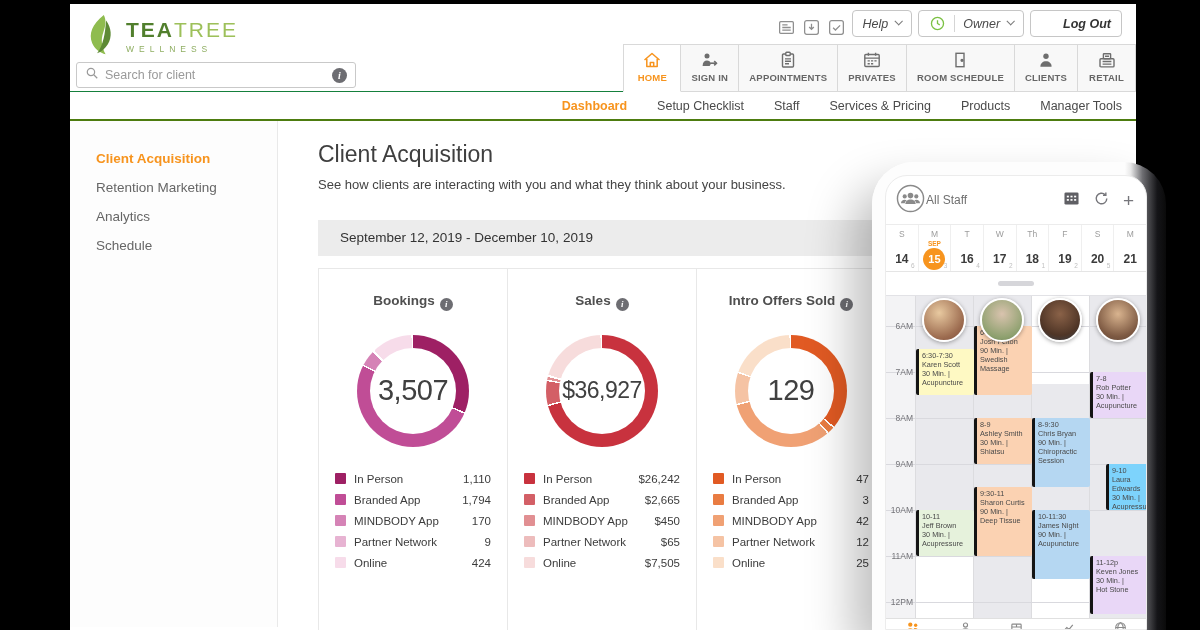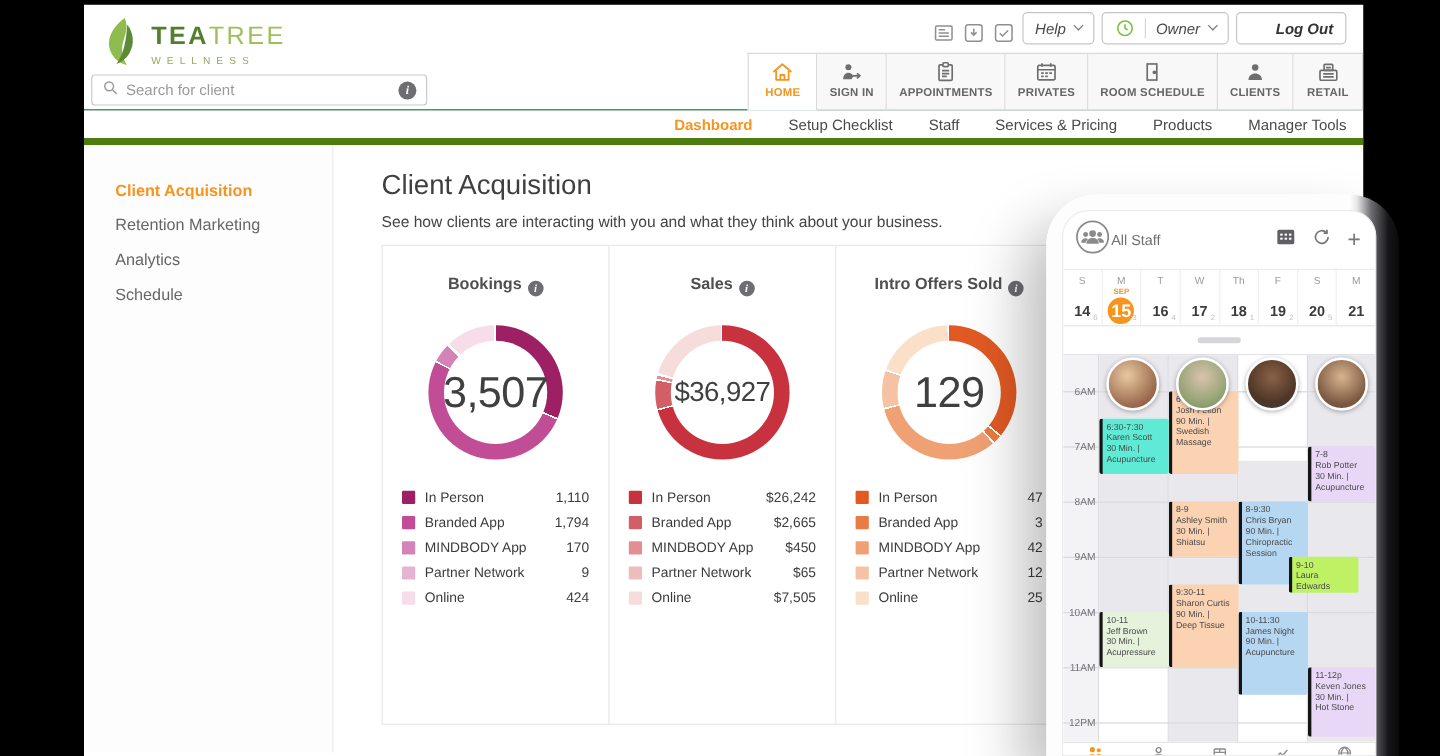--- a/index.html
+++ b/index.html
@@ -35,21 +35,21 @@
   .tab { border:1px solid #d9d9d9; border-left:none; background:#f8f8f8; height:48px;
     padding:5px 10px 0; display:flex; flex-direction:column; align-items:center; min-width:58px; }
   .tab:first-child { border-left:1px solid #d9d9d9; }
   .tab .tab-icon { color:#6e6e6e; height:20px; }
   .tab .tab-label { font-size:9.5px; font-weight:700; color:#666; letter-spacing:.2px; margin-top:2px; white-space:nowrap; }
   .tab.active { background:#fff; border-bottom:1px solid #fff; }
   .tab.active .tab-icon { color:#f7941e; }
   .tab.active .tab-label { color:#f7941e; }
 
   
-  .subnav { height:29px; border-bottom:6px solid #4d7c0f; display:flex; justify-content:flex-end;
+  .subnav { height:29px; border-bottom:2px solid #4d7c0f; display:flex; justify-content:flex-end;
     align-items:center; gap:30px; padding-right:14px; background:#fff; }
   .subnav-item { font-size:12.5px; color:#4a4a4a; white-space:nowrap; }
   .subnav-item.active { color:#f7941e; font-weight:700; }
 
   
   .bodyrow { display:flex; height:506px; }
   .sidebar { width:208px; border-right:1px solid #e9e9e9; padding:30px 0 0 26px; background:#fdfdfd; }
   .side-item { font-size:13.5px; color:#666; margin-bottom:13px; line-height:16px; }
   .side-item.active { color:#f7941e; font-weight:700; }
   .content { flex:1; padding:20px 24px 0 40px; background:#fff; }
@@ -58,21 +58,21 @@
   .datebar { margin-top:28px; height:36px; background:#ececec; line-height:36px;
     padding-left:22px; font-size:13.5px; color:#333; }
   .section-title { margin-top:30px; font-size:15px; font-weight:700; color:#333; }
   .cards { display:flex; margin-top:12px; }
   .card { width:190px; border:1px solid #e8e8e8; margin-right:-1px; padding:24px 16px 0; height:400px; background:#fff; }
   .card-title-row { text-align:center; font-size:13.5px; font-weight:600; color:#4f4f4f; }
   .card-title-row .info-dot { width:13px; height:13px; font-size:9px; vertical-align:-2px; margin-left:5px; }
   .donut { position:relative; width:112px; height:112px; border-radius:50%; margin:24px auto 0; }
   .donut::after { content:""; position:absolute; inset:13px; border-radius:50%; background:#fff; }
   .donut-total { position:absolute; inset:0; display:flex; align-items:center; justify-content:center;
-    font-size:36px; color:#404040; z-index:2; letter-spacing:-.5px; }
+    font-size:29px; color:#404040; z-index:2; letter-spacing:-.5px; }
   .donut-total.small { font-size:23px; }
   .legend { margin-top:26px; }
   .lrow { display:flex; align-items:center; margin-bottom:9px; }
   .swatch { width:11px; height:11px; border-radius:1px; margin-right:8px; flex:0 0 auto; }
   .llabel { flex:1; font-size:11.5px; color:#3c3c3c; }
   .lvalue { font-size:11.5px; color:#3c3c3c; }
 
   
   .phone { position:absolute; left:872px; top:162px; width:294px; height:468px; z-index:20;
     border-radius:42px 42px 0 0;
@@ -85,21 +85,21 @@
   .ph-hicons { display:flex; align-items:center; gap:13px; color:#76767b; }
   .ph-plus { font-size:19px; color:#76767b; line-height:1; font-weight:400; }
   .dates { height:48px; border-top:1px solid #ececec; border-bottom:1px solid #e5e5e5; display:flex; }
   .dcell { flex:1; position:relative; display:flex; flex-direction:column; align-items:center; border-left:1px solid #efefef; }
   .dcell:first-child { border-left:none; }
   .dow { font-size:8.5px; color:#9c9c9c; margin-top:4px; height:11px; }
   .mon { font-size:6.5px; font-weight:700; color:#f7941e; height:8px; line-height:8px; }
   .dnum { height:22px; display:flex; align-items:center; justify-content:center;
     font-size:12px; font-weight:600; color:#3b3b3b; }
   .dnum .sel { width:22px; height:22px; border-radius:50%; background:#f7941e; color:#fff;
-    display:flex; align-items:center; justify-content:center; font-size:15px; }
+    display:flex; align-items:center; justify-content:center; font-size:11px; }
   .dcount { position:absolute; right:3px; bottom:2px; font-size:6.5px; color:#c0c0c0; }
   .handle { height:24px; border-bottom:1px solid #e2e2e6; display:flex; align-items:center; justify-content:center; }
   .pill { width:36px; height:5px; border-radius:3px; background:#d6d6da; }
   .grid { position:relative; height:322px; background:#fff; }
   .gutter { position:absolute; left:0; top:0; bottom:0; width:30px; background:#f3f3f5; border-right:1px solid #dcdcdf; }
   .gcol { position:absolute; top:0; bottom:0; width:58px; background:#e9e9ed; border-right:1px solid #dcdcdf; }
   .patch { position:absolute; background:#fff; width:57px; z-index:0; }
   .hline { position:absolute; left:0; right:0; height:1px; background:#d9d9de; z-index:1; }
   .tlabel { position:absolute; width:27px; text-align:right; font-size:8.5px; color:#737378;
     transform:translateY(-50%); z-index:2; }
@@ -283,20 +283,21 @@
   <div class="bodyrow">
     <div class="sidebar">
         <div class="side-item active">Client Acquisition</div>
         <div class="side-item">Retention Marketing</div>
         <div class="side-item">Analytics</div>
         <div class="side-item">Schedule</div>
       </div>
     <div class="content">
       <div class="page-title">Client Acquisition</div>
       <div class="page-sub">See how clients are interacting with you and what they think about your business.</div>
+      <div class="datebar">September 12, 2019 - December 10, 2019</div>
       <div class="cards">
           <div class="card">
             <div class="card-title-row"><span>Bookings</span><span class="info-dot">i</span></div>
             <div class="donut" style="background: conic-gradient(rgb(158, 32, 100) 0%, rgb(158, 32, 100) 31.201%, rgb(255, 255, 255) 31.201%, rgb(255, 255, 255) 31.651%, rgb(192, 77, 150) 31.651%, rgb(192, 77, 150) 82.3558%, rgb(255, 255, 255) 82.3558%, rgb(255, 255, 255) 82.8058%, rgb(213, 131, 182) 82.8058%, rgb(213, 131, 182) 87.2033%, rgb(255, 255, 255) 87.2033%, rgb(255, 255, 255) 87.6533%, rgb(231, 179, 210) 87.6533%, rgb(231, 179, 210) 87.6533%, rgb(255, 255, 255) 87.6533%, rgb(255, 255, 255) 87.9099%, rgb(247, 220, 234) 87.9099%, rgb(247, 220, 234) 99.55%, rgb(255, 255, 255) 99.55%, rgb(255, 255, 255) 100%);">
               <div class="donut-total">3,507</div>
             </div>
             <div class="legend">
               <div class="lrow">
                 <span class="swatch" style="background: rgb(158, 32, 100);"></span>
                 <span class="llabel">In Person</span>
@@ -507,21 +508,21 @@
         <div class="hline" style="top: 122px;"></div>
         <div class="tlabel" style="top: 122px;">8AM</div>
         <div class="hline" style="top: 168px;"></div>
         <div class="tlabel" style="top: 168px;">9AM</div>
         <div class="hline" style="top: 214px;"></div>
         <div class="tlabel" style="top: 214px;">10AM</div>
         <div class="hline" style="top: 260px;"></div>
         <div class="tlabel" style="top: 260px;">11AM</div>
         <div class="hline" style="top: 306px;"></div>
         <div class="tlabel" style="top: 306px;">12PM</div>
-        <div class="appt" style="left: 30px; top: 53px; height: 46px; background: #5eead4;">
+        <div class="appt" style="left: 30px; top: 53px; height: 46px; background: #fef9c3;">
           <div class="t">6:30-7:30</div>
           <div>Karen Scott</div>
           <div>30 Min. |</div>
           <div>Acupuncture</div>
         </div>
         <div class="appt" style="left: 88px; top: 30px; height: 69px; background: rgb(251, 210, 178);">
           <div class="t">6-7:30</div>
           <div>Josh Felton</div>
           <div>90 Min. |</div>
           <div>Swedish Massage</div>
@@ -537,21 +538,21 @@
           <div>Ashley Smith</div>
           <div>30 Min. |</div>
           <div>Shiatsu</div>
         </div>
         <div class="appt" style="left: 146px; top: 122px; height: 69px; background: rgb(181, 215, 242);">
           <div class="t">8-9:30</div>
           <div>Chris Bryan</div>
           <div>90 Min. |</div>
           <div>Chiropractic Session</div>
         </div>
-        <div class="appt" style="left: 188px; top: 168px; height: 30px; background: #bef264;">
+        <div class="appt" style="left: 220px; top: 168px; height: 46px; background: #7dd3fc;">
           <div class="t">9-10</div>
           <div>Laura Edwards</div>
           <div>30 Min. |</div>
           <div>Acupressure</div>
         </div>
         <div class="appt" style="left: 88px; top: 191px; height: 69px; background: rgb(251, 210, 178);">
           <div class="t">9:30-11</div>
           <div>Sharon Curtis</div>
           <div>90 Min. |</div>
           <div>Deep Tissue</div>

